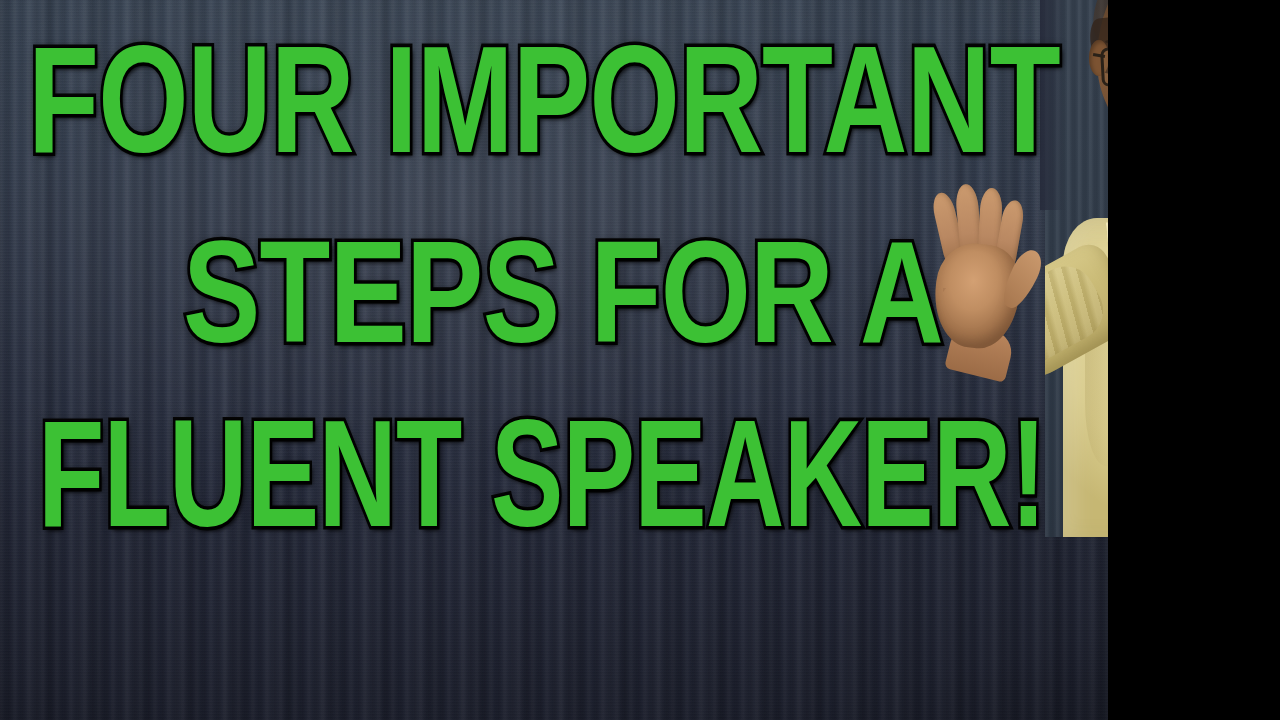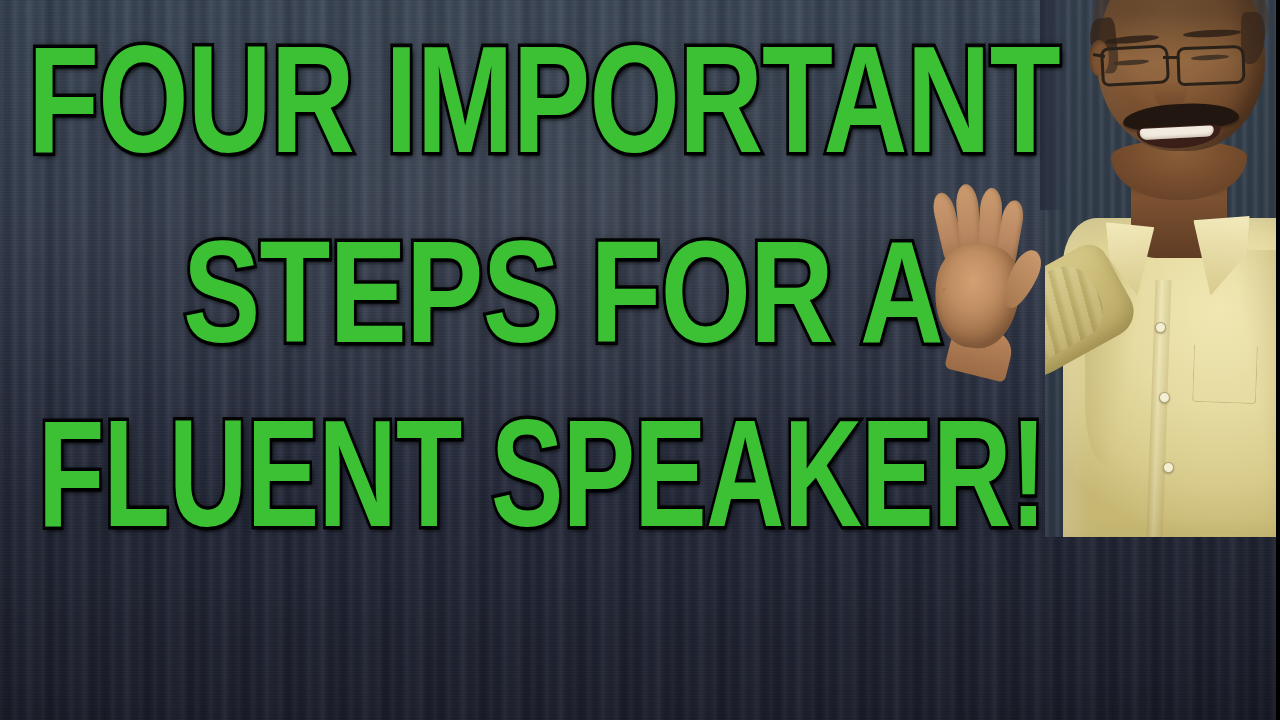--- a/index.html
+++ b/index.html
@@ -3,21 +3,21 @@
 <meta charset="utf-8">
 <title>Four Important Steps Thumbnail</title>
 <style>
   html, body {
     margin: 0;
     padding: 0;
     background: #000;
   }
   #stage {
     position: relative;
-    width: 1276px;
+    width: 1108px;
     height: 720px;
     overflow: hidden;
     font-family: "Liberation Sans", "DejaVu Sans", sans-serif;
     background-color: #6d28d9;
   }
 
   
   .bg-base {
     position: absolute;
     inset: 0;

